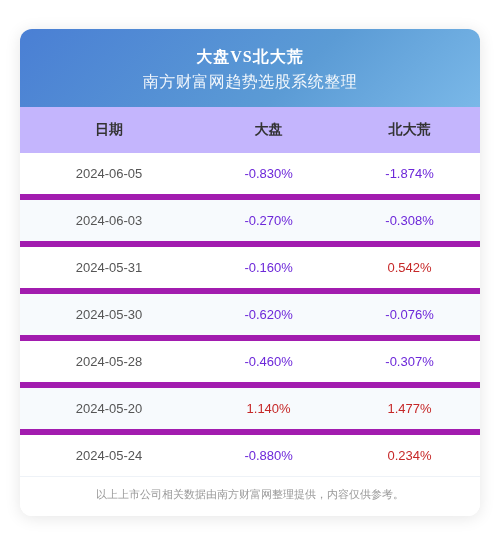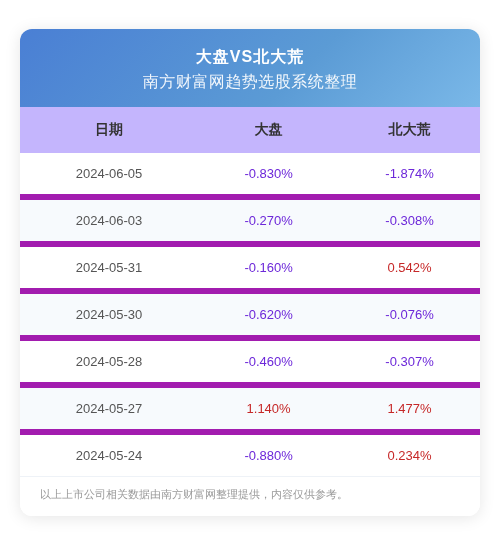--- a/index.html
+++ b/index.html
@@ -24,20 +24,21 @@
       border-radius: 12px;
       box-shadow: 0 2px 16px rgba(0,0,0,0.10);
       overflow: hidden;
       position: relative;
     }
 
     .card-header {
       background: linear-gradient(135deg, #4a7fd4 0%, #5b9bd5 60%, #7ab8e8 100%);
       padding: 18px 24px 14px 24px;
       text-align: center;
+      font-family: Liberation Serif, serif;
     }
 
     .card-title-main {
       color: #fff;
       font-size: 16px;
       font-weight: 600;
       letter-spacing: 1px;
       margin-bottom: 4px;
     }
 
@@ -124,20 +125,21 @@
     td.negative {
       color: #6d28d9;
     }
 
     td.positive {
       color: #c62828;
     }
 
     .card-footer {
       background: #fff;
+      text-align: center;
       padding: 10px 20px 14px 20px;
       font-size: 11px;
       color: #999;
       border-top: 1px solid #eef2f7;
     }
   </style>
 </head>
 <body>
 
 <div class="card">
@@ -178,21 +180,21 @@
             <td class="date-col">2024-05-30</td>
             <td class="negative">-0.620%</td>
             <td class="negative">-0.076%</td>
           </tr>
           <tr>
             <td class="date-col">2024-05-28</td>
             <td class="negative">-0.460%</td>
             <td class="negative">-0.307%</td>
           </tr>
           <tr>
-            <td class="date-col">2024-05-27</td>
+            <td class="date-col">2024-05-20</td>
             <td class="positive">1.140%</td>
             <td class="positive">1.477%</td>
           </tr>
           <tr>
             <td class="date-col">2024-05-24</td>
             <td class="negative">-0.880%</td>
             <td class="positive">0.234%</td>
           </tr>
         </tbody>
     </table>

